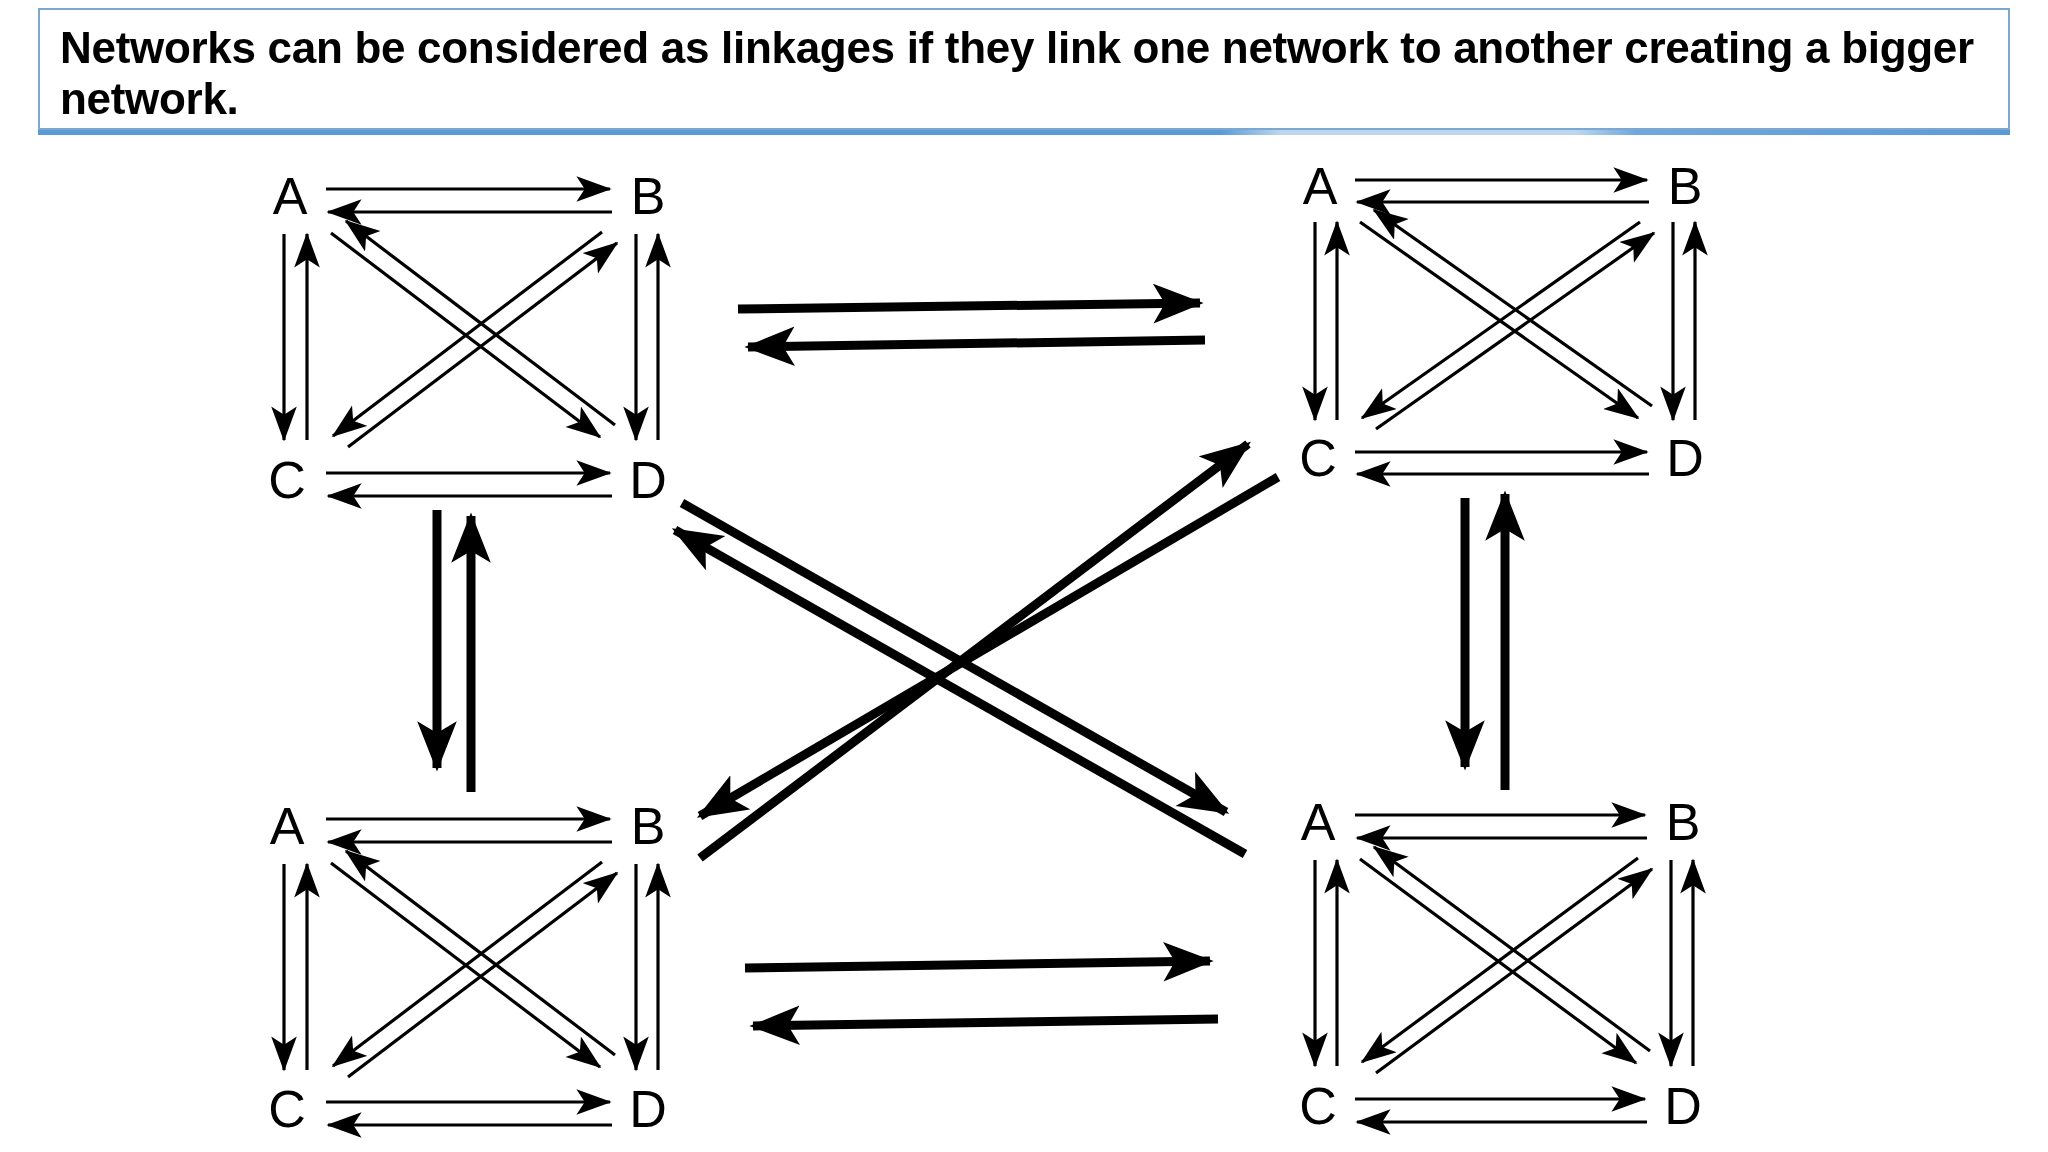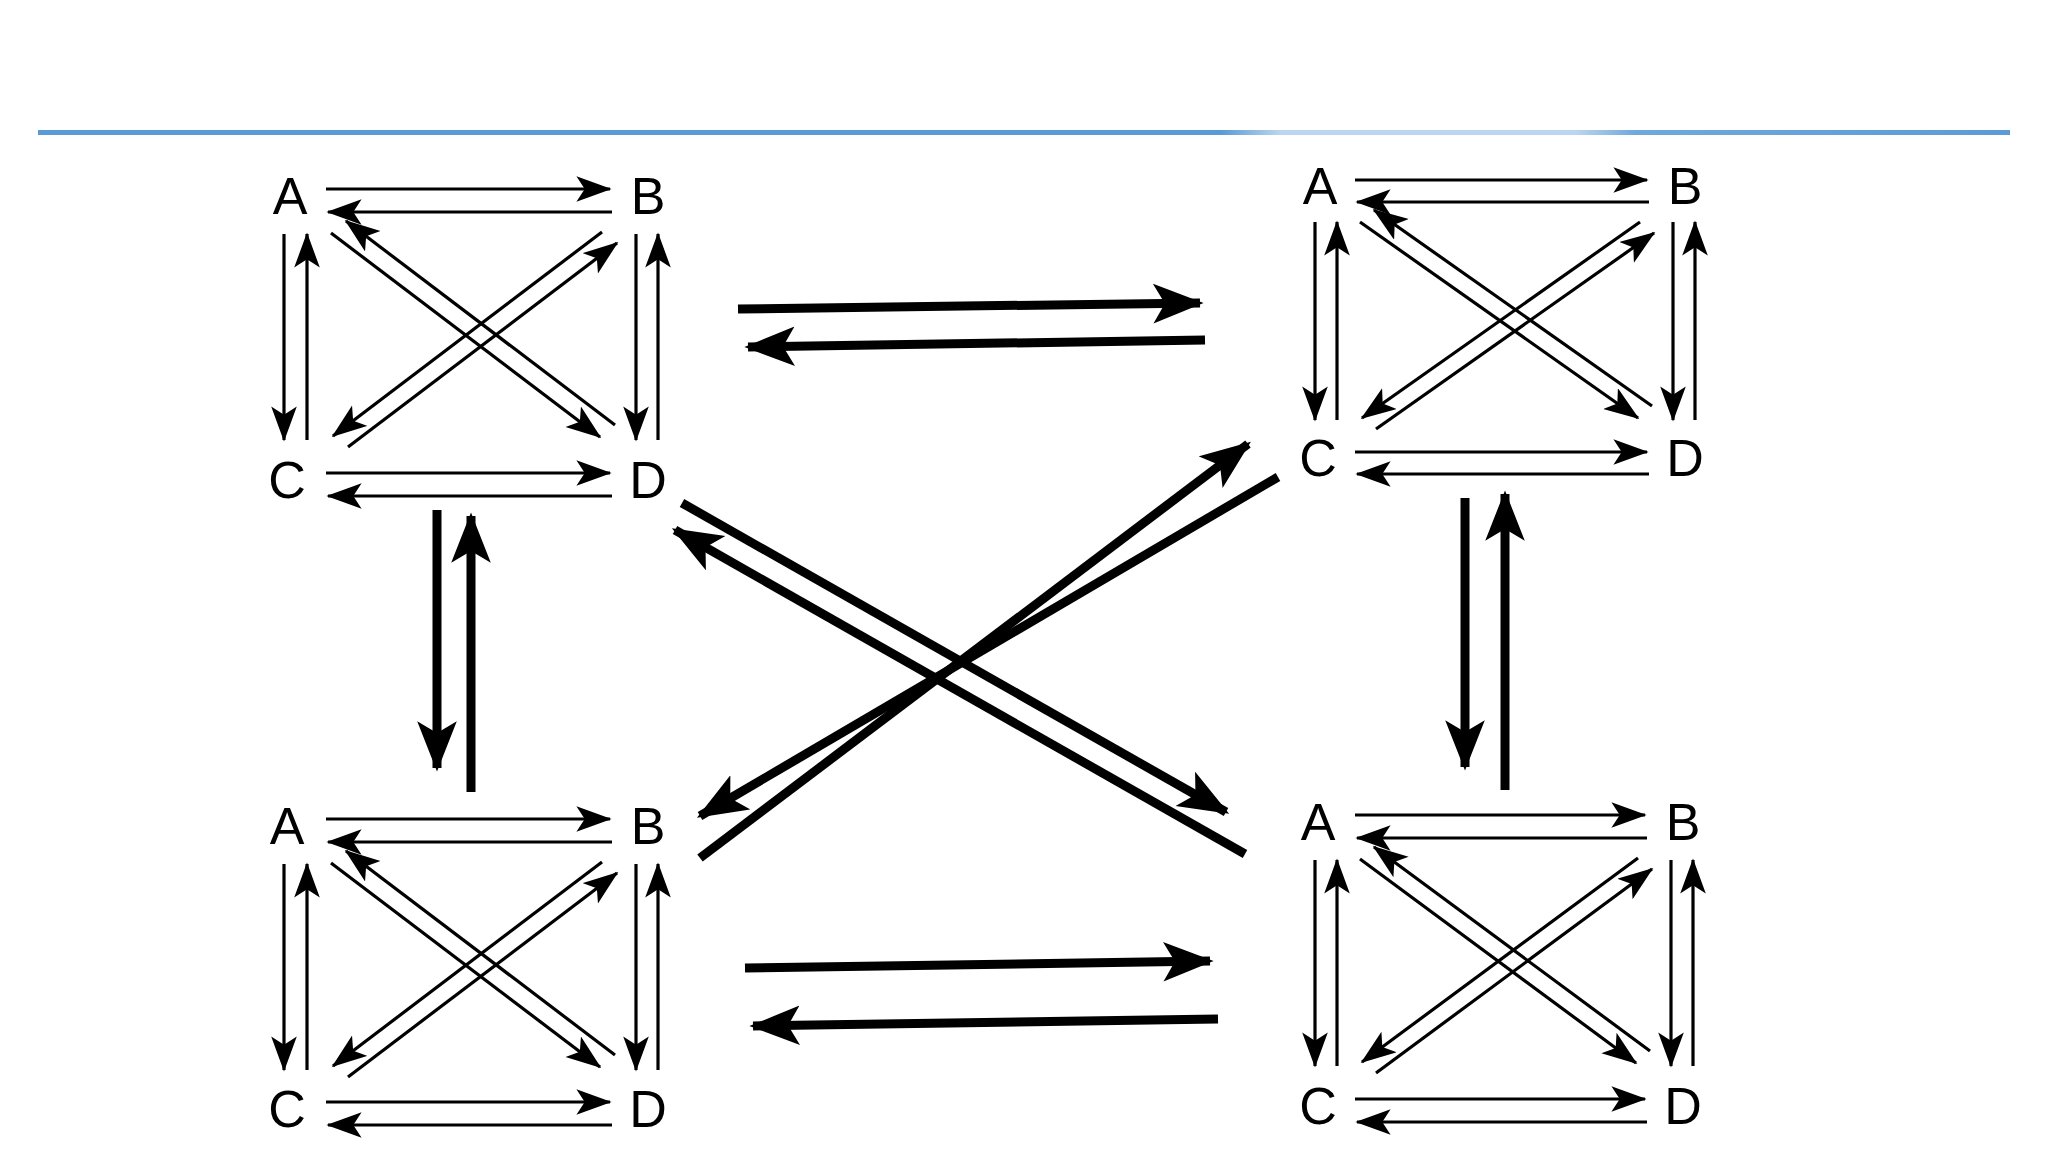--- a/index.html
+++ b/index.html
@@ -84,20 +84,23 @@
     stroke-linecap: butt;
   }
   .arrow-head-thin { fill: #000000; stroke: none; }
   .arrow-head-thick { fill: #000000; stroke: none; }
 </style>
 </head>
 <body>
 
 <div id="slide">
 
+  <div id="title-box">
+    <div id="title-text">Networks can be considered as linkages if they link one network to another creating a bigger network.</div>
+  </div>
   <div id="title-underbar"></div>
 
   <svg id="diagram" viewBox="0 0 2048 1152">
     <defs>
       <marker id="ah-thin" markerWidth="12" markerHeight="12" refX="10.5" refY="4" orient="auto" markerUnits="strokeWidth">
         <path d="M0,0 L11,4 L0,8 L2.6,4 Z" class="arrow-head-thin"></path>
       </marker>
       <marker id="ah-thick" markerWidth="6" markerHeight="6" refX="5.2" refY="2.2" orient="auto" markerUnits="strokeWidth">
         <path d="M0,0 L5.6,2.2 L0,4.4 L1.3,2.2 Z" class="arrow-head-thick"></path>
       </marker>

